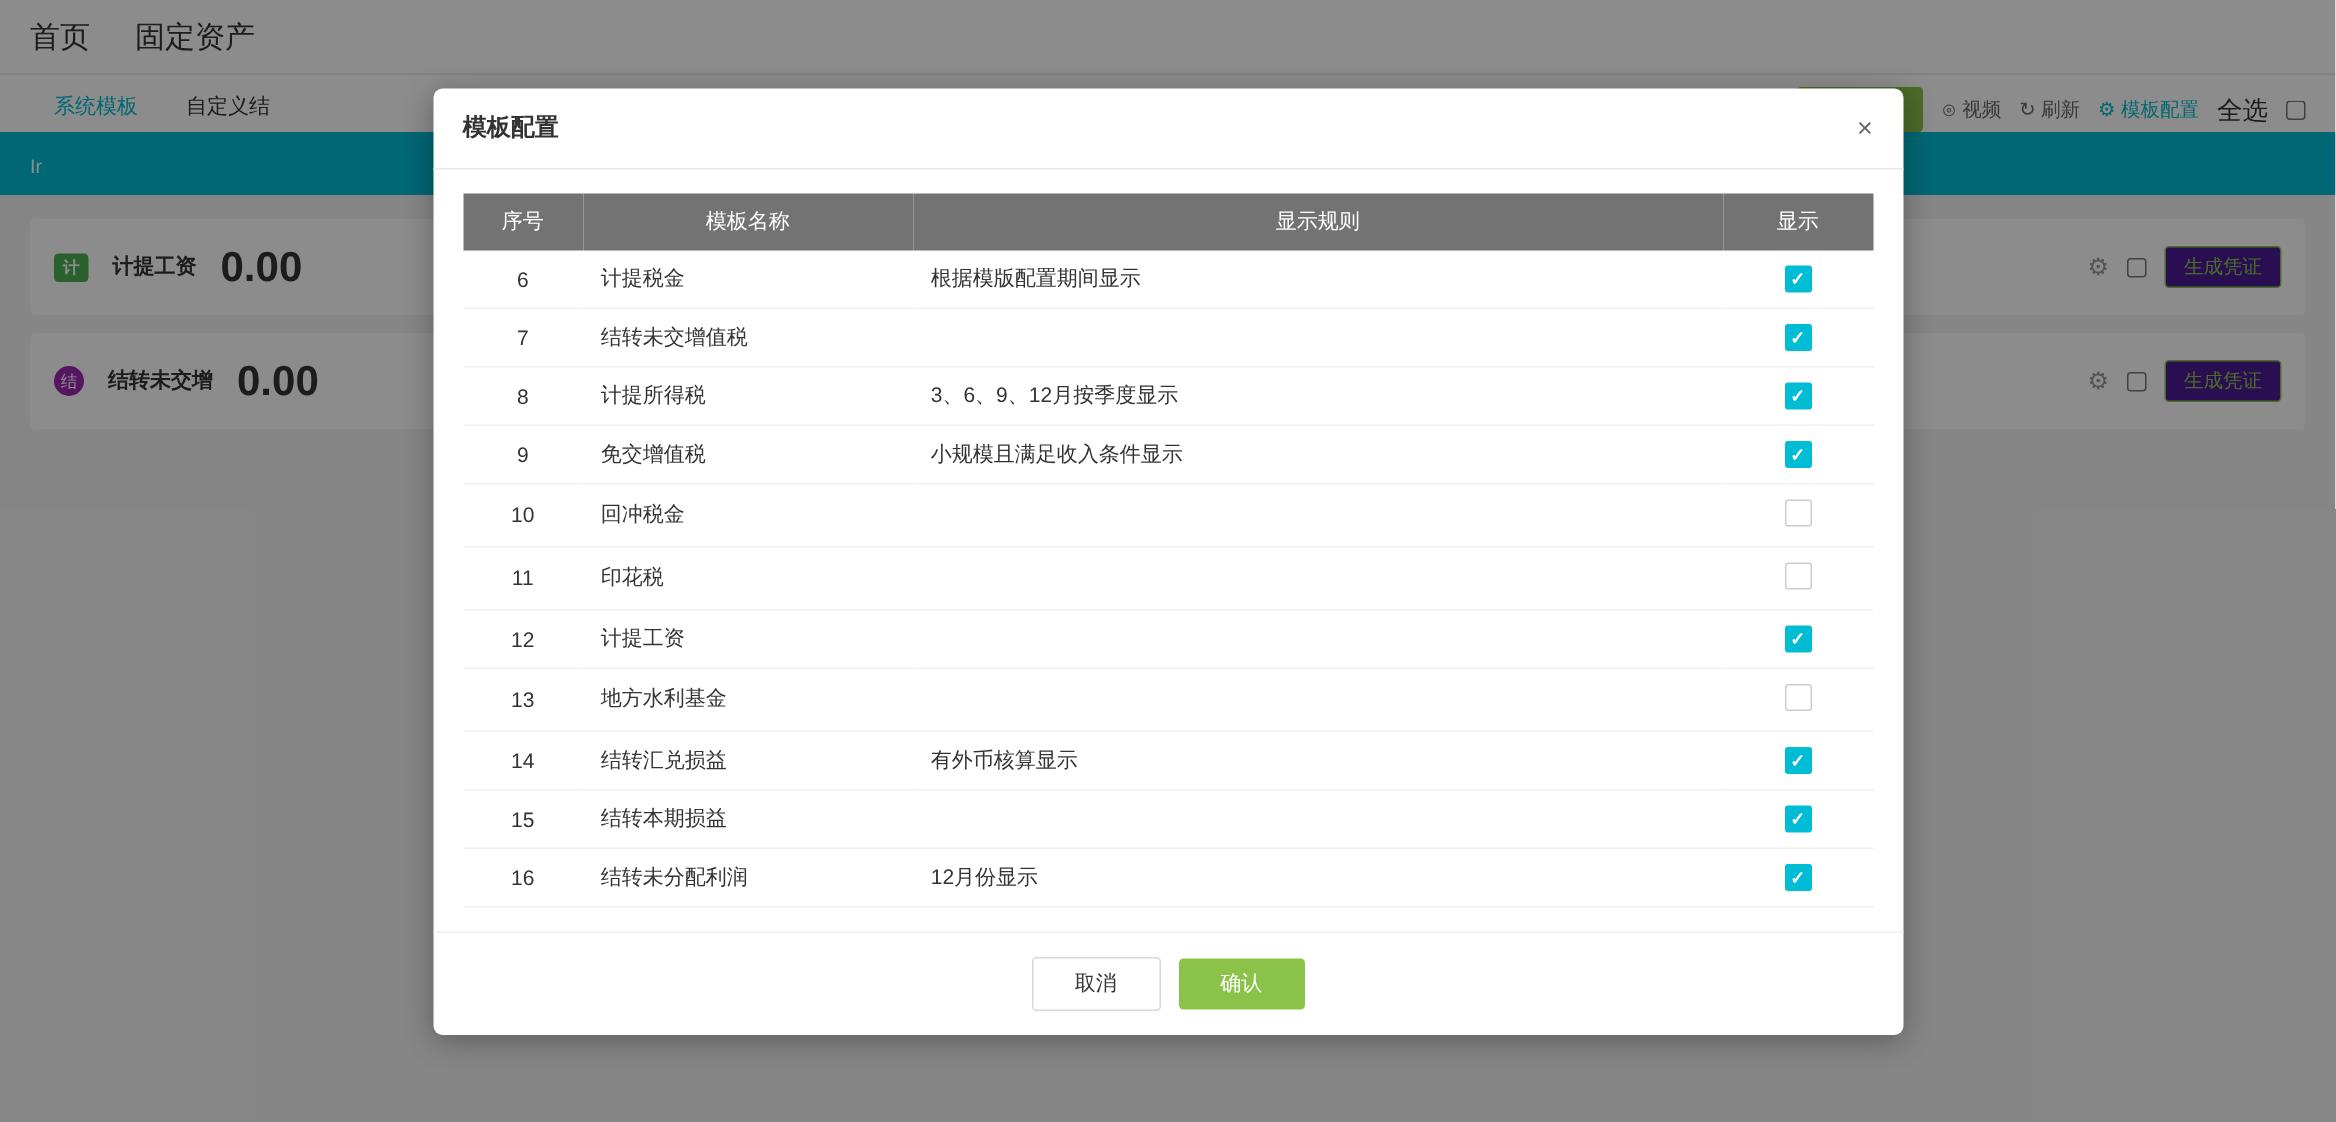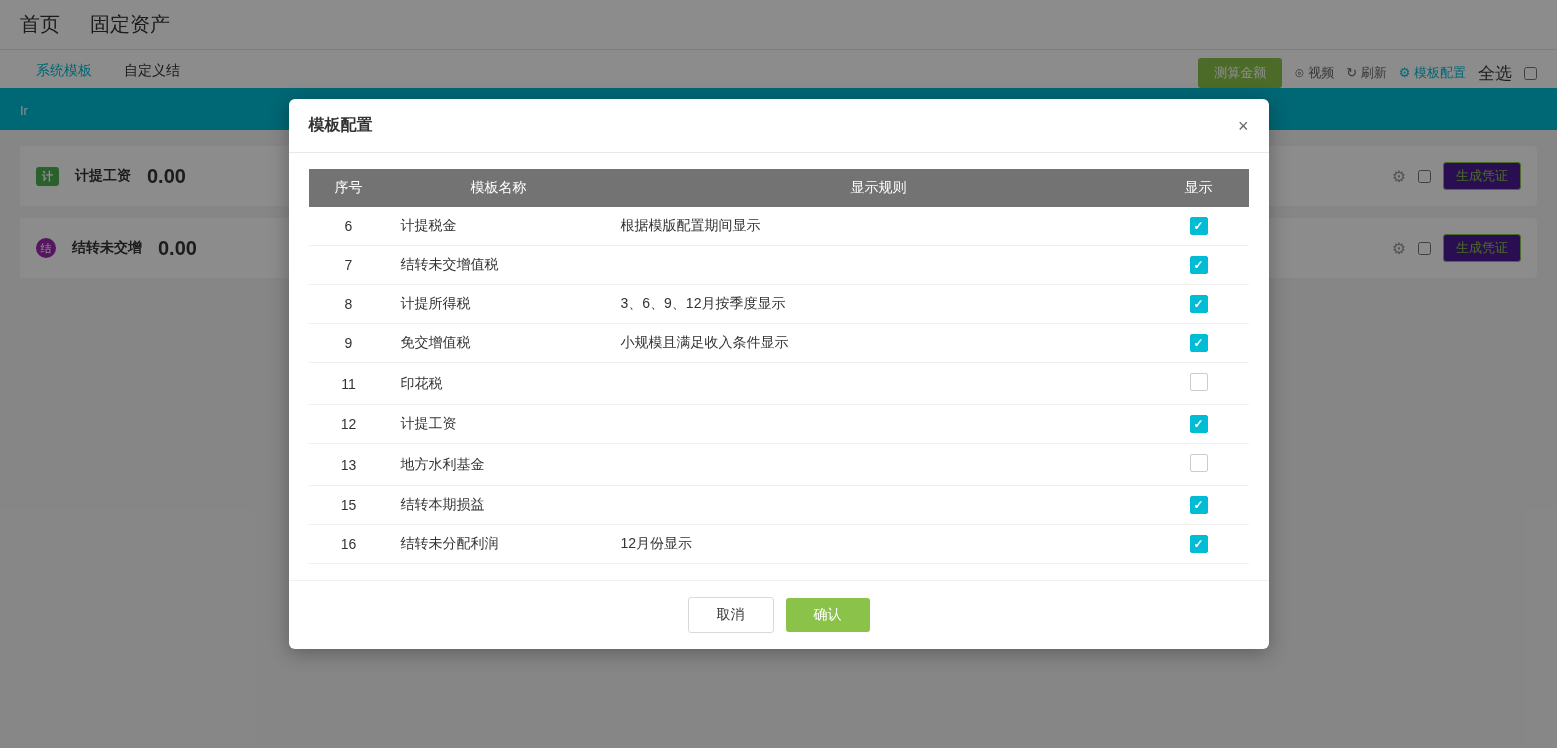--- a/index.html
+++ b/index.html
@@ -99,21 +99,21 @@
       gap: 16px;
     }
 
     .card-title {
       font-size: 14px;
       font-weight: bold;
       color: #333;
     }
 
     .card-amount {
-      font-size: 20px;
+      font-size: 28px;
       font-weight: bold;
       color: #333;
     }
 
     
     .overlay {
       position: absolute;
       top: 0; left: 0;
       width: 100%; height: 100%;
       background: rgba(0,0,0,0.45);
@@ -431,36 +431,48 @@
               <td>3、6、9、12月按季度显示</td>
               <td style="text-align: center;"><div class="custom-checkbox checked" style="margin: 0px auto;"></div></td>
             </tr>
             <tr>
               <td>9</td>
               <td>免交增值税</td>
               <td>小规模且满足收入条件显示</td>
               <td style="text-align: center;"><div class="custom-checkbox checked" style="margin: 0px auto;"></div></td>
             </tr>
             <tr>
+              <td>10</td>
+              <td>回冲税金</td>
+              <td></td>
+              <td style="text-align: center;"><div class="custom-checkbox" style="margin: 0px auto;"></div></td>
+            </tr>
+            <tr>
               <td>11</td>
               <td>印花税</td>
               <td></td>
               <td style="text-align: center;"><div class="custom-checkbox" style="margin: 0px auto;"></div></td>
             </tr>
             <tr>
               <td>12</td>
               <td>计提工资</td>
               <td></td>
               <td style="text-align: center;"><div class="custom-checkbox checked" style="margin: 0px auto;"></div></td>
             </tr>
             <tr>
               <td>13</td>
               <td>地方水利基金</td>
               <td></td>
               <td style="text-align: center;"><div class="custom-checkbox" style="margin: 0px auto;"></div></td>
+            </tr>
+            <tr>
+              <td>14</td>
+              <td>结转汇兑损益</td>
+              <td>有外币核算显示</td>
+              <td style="text-align: center;"><div class="custom-checkbox checked" style="margin: 0px auto;"></div></td>
             </tr>
             <tr>
               <td>15</td>
               <td>结转本期损益</td>
               <td></td>
               <td style="text-align: center;"><div class="custom-checkbox checked" style="margin: 0px auto;"></div></td>
             </tr>
             <tr>
               <td>16</td>
               <td>结转未分配利润</td>

